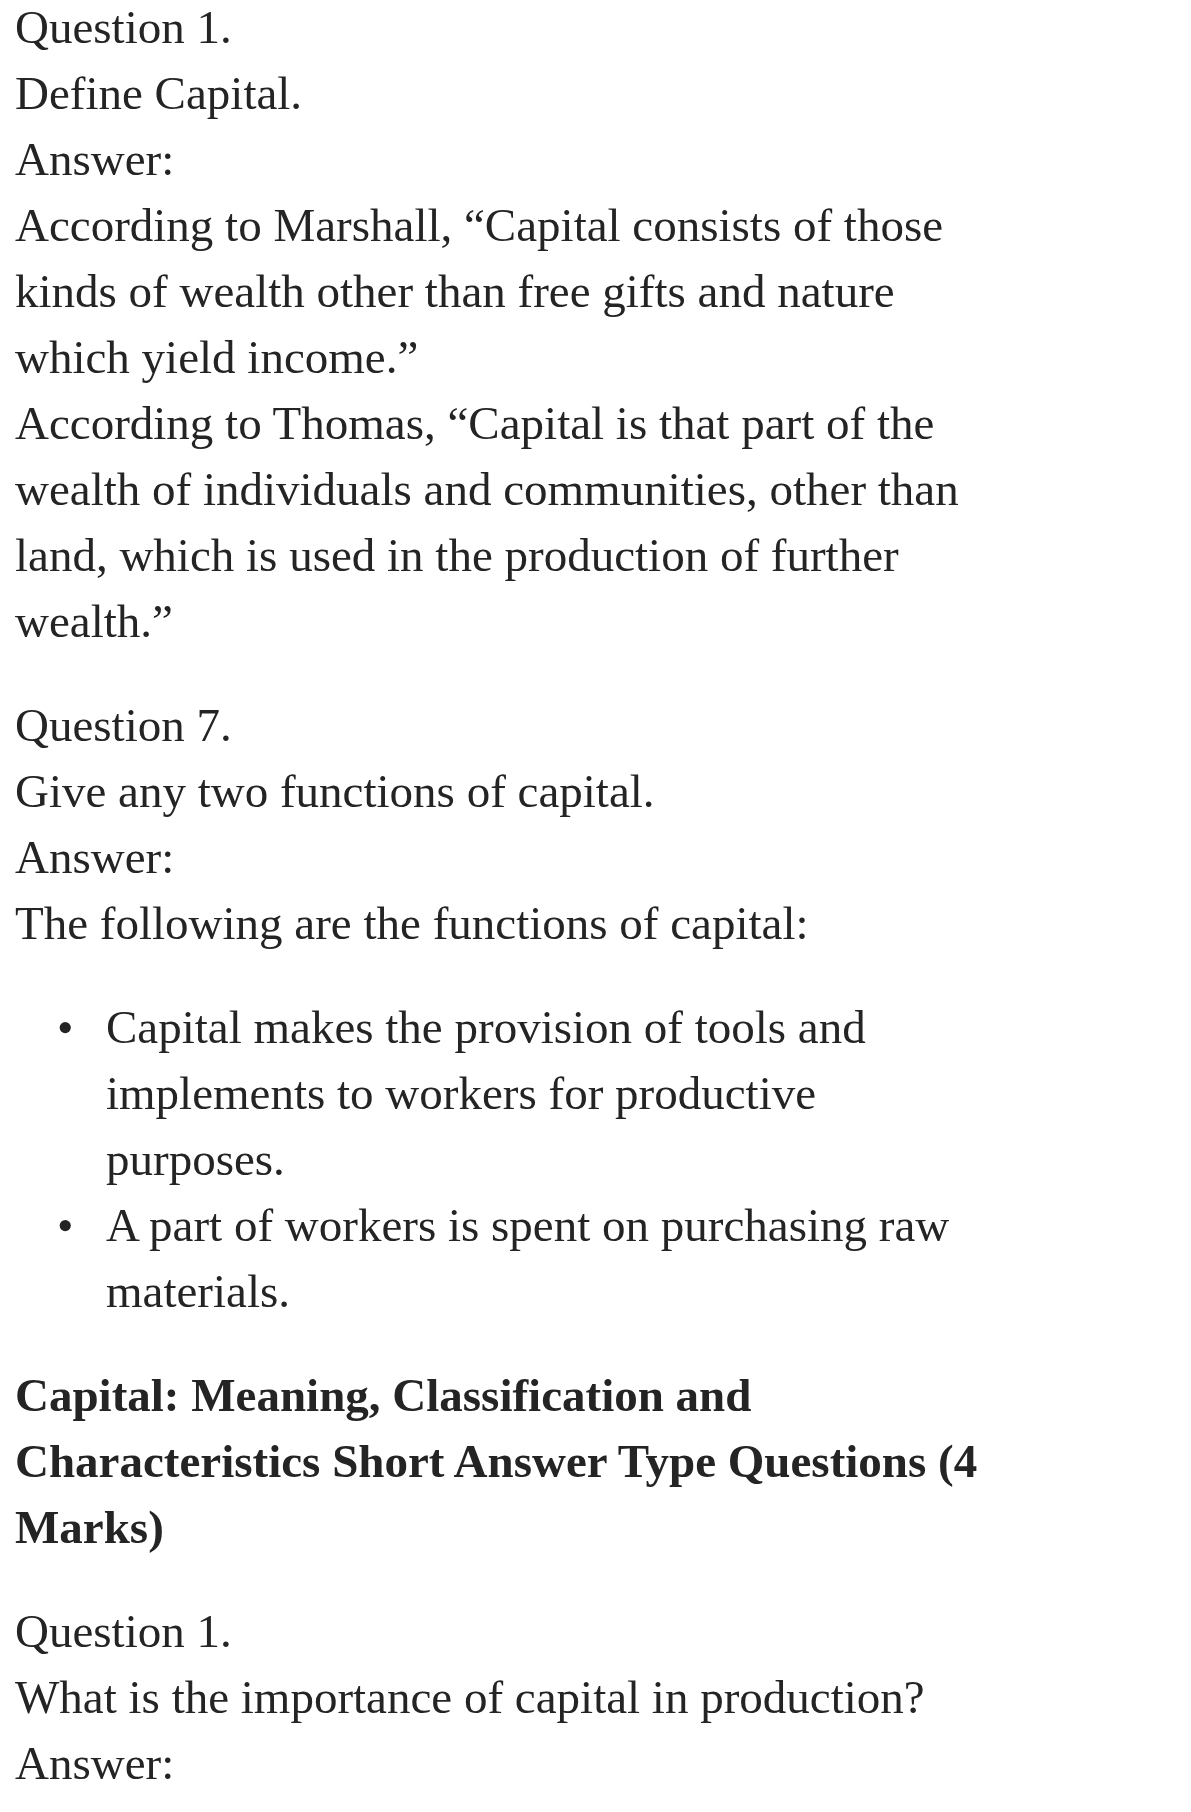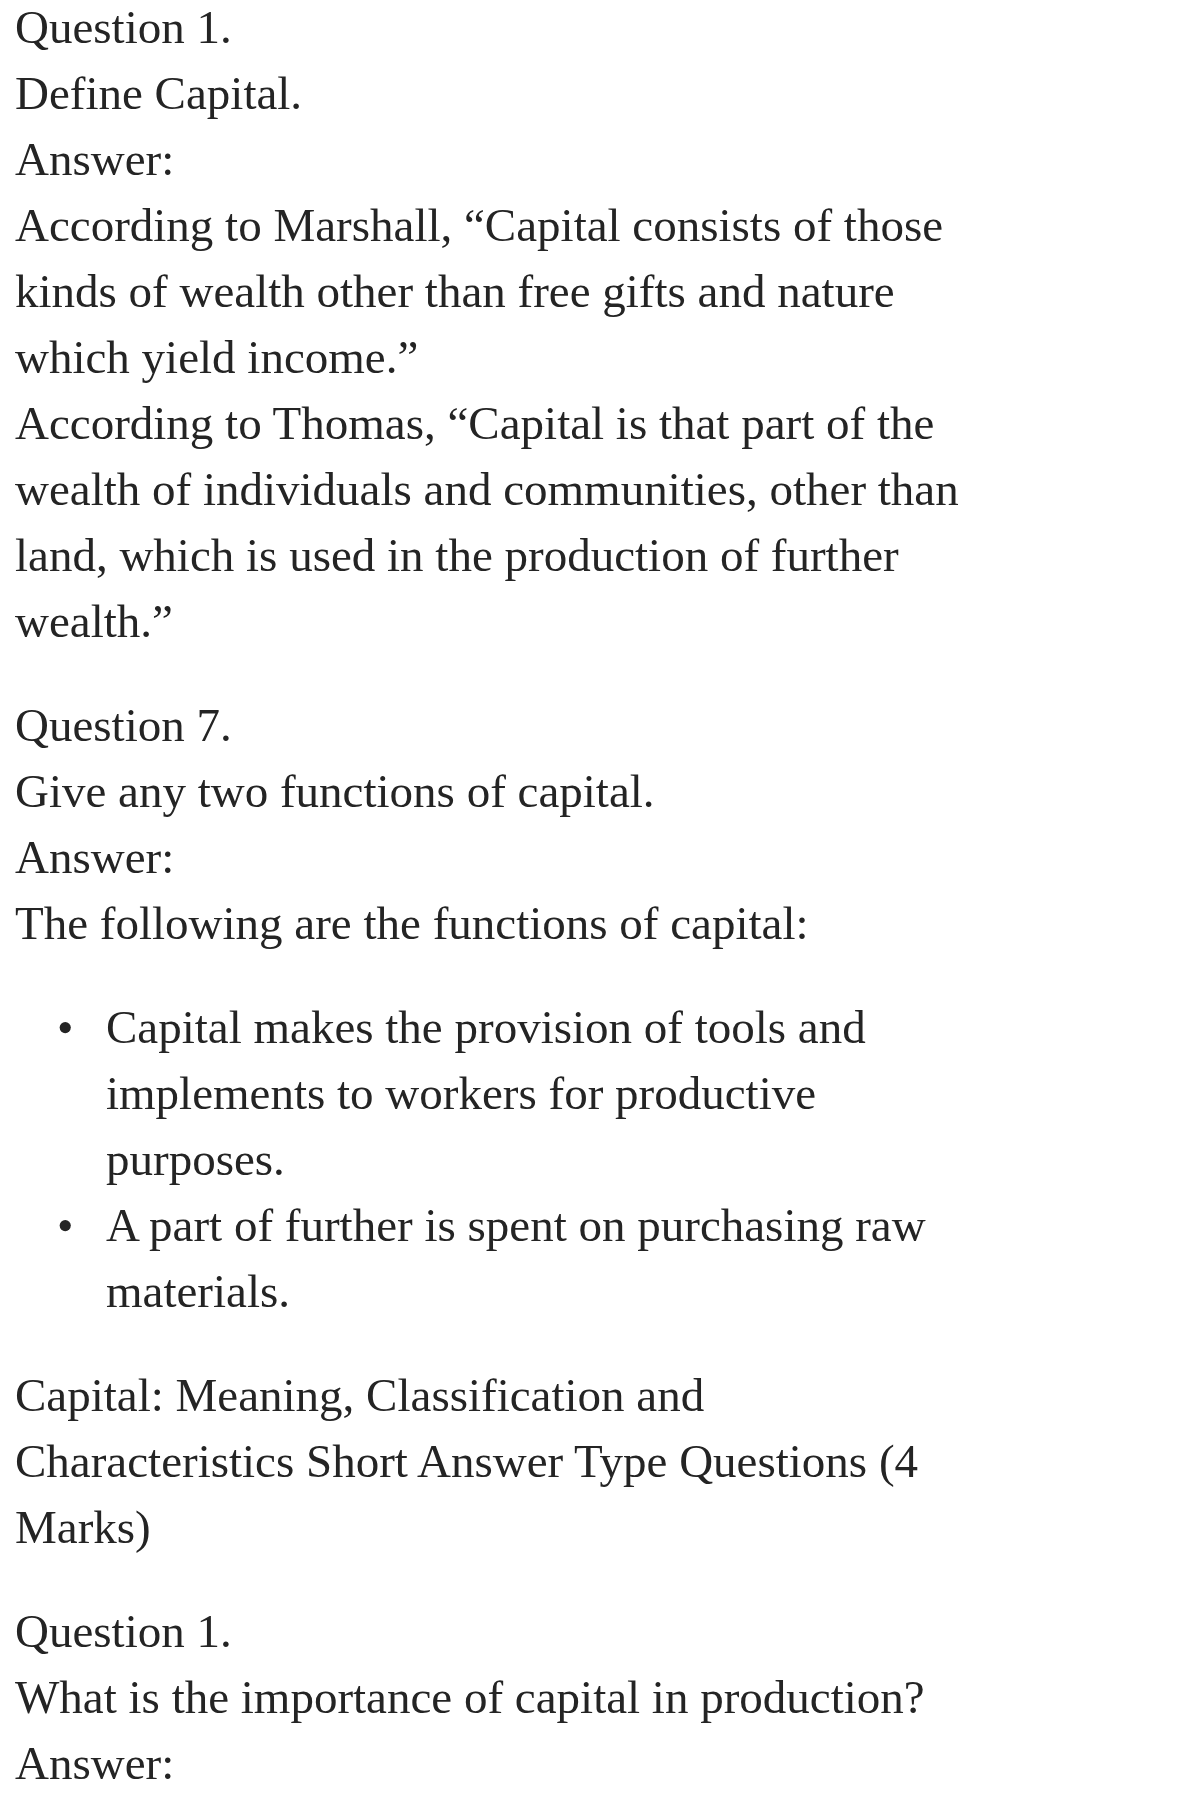--- a/index.html
+++ b/index.html
@@ -18,21 +18,21 @@
     font-family: "Liberation Serif", "DejaVu Serif", serif;
     font-size: 47px;
     line-height: 66px;
     color: #242424;
   }
   .para {
     margin: 0 0 38px 0;
     white-space: pre-line;
   }
   .section-heading {
-    font-weight: 400;
+    font-weight: 700;
     margin-top: 0;
   }
   .functions-list {
     list-style: none;
     margin: 12px 0 38px 0;
     padding: 0;
   }
   .functions-list li {
     position: relative;
     padding-left: 91px;
@@ -63,21 +63,21 @@
 
   <p class="para">Question 7.
 Give any two functions of capital.
 Answer:
 The following are the functions of capital:</p>
 
   <ul class="functions-list">
     <li>Capital makes the provision of tools and
 implements to workers for productive
 purposes.</li>
-    <li>A part of further is spent on purchasing raw
+    <li>A part of workers is spent on purchasing raw
 materials.</li>
   </ul>
 
   <p class="para section-heading">Capital: Meaning, Classification and
 Characteristics Short Answer Type Questions (4
 Marks)</p>
 
   <p class="para">Question 1.
 What is the importance of capital in production?
 Answer:</p>

